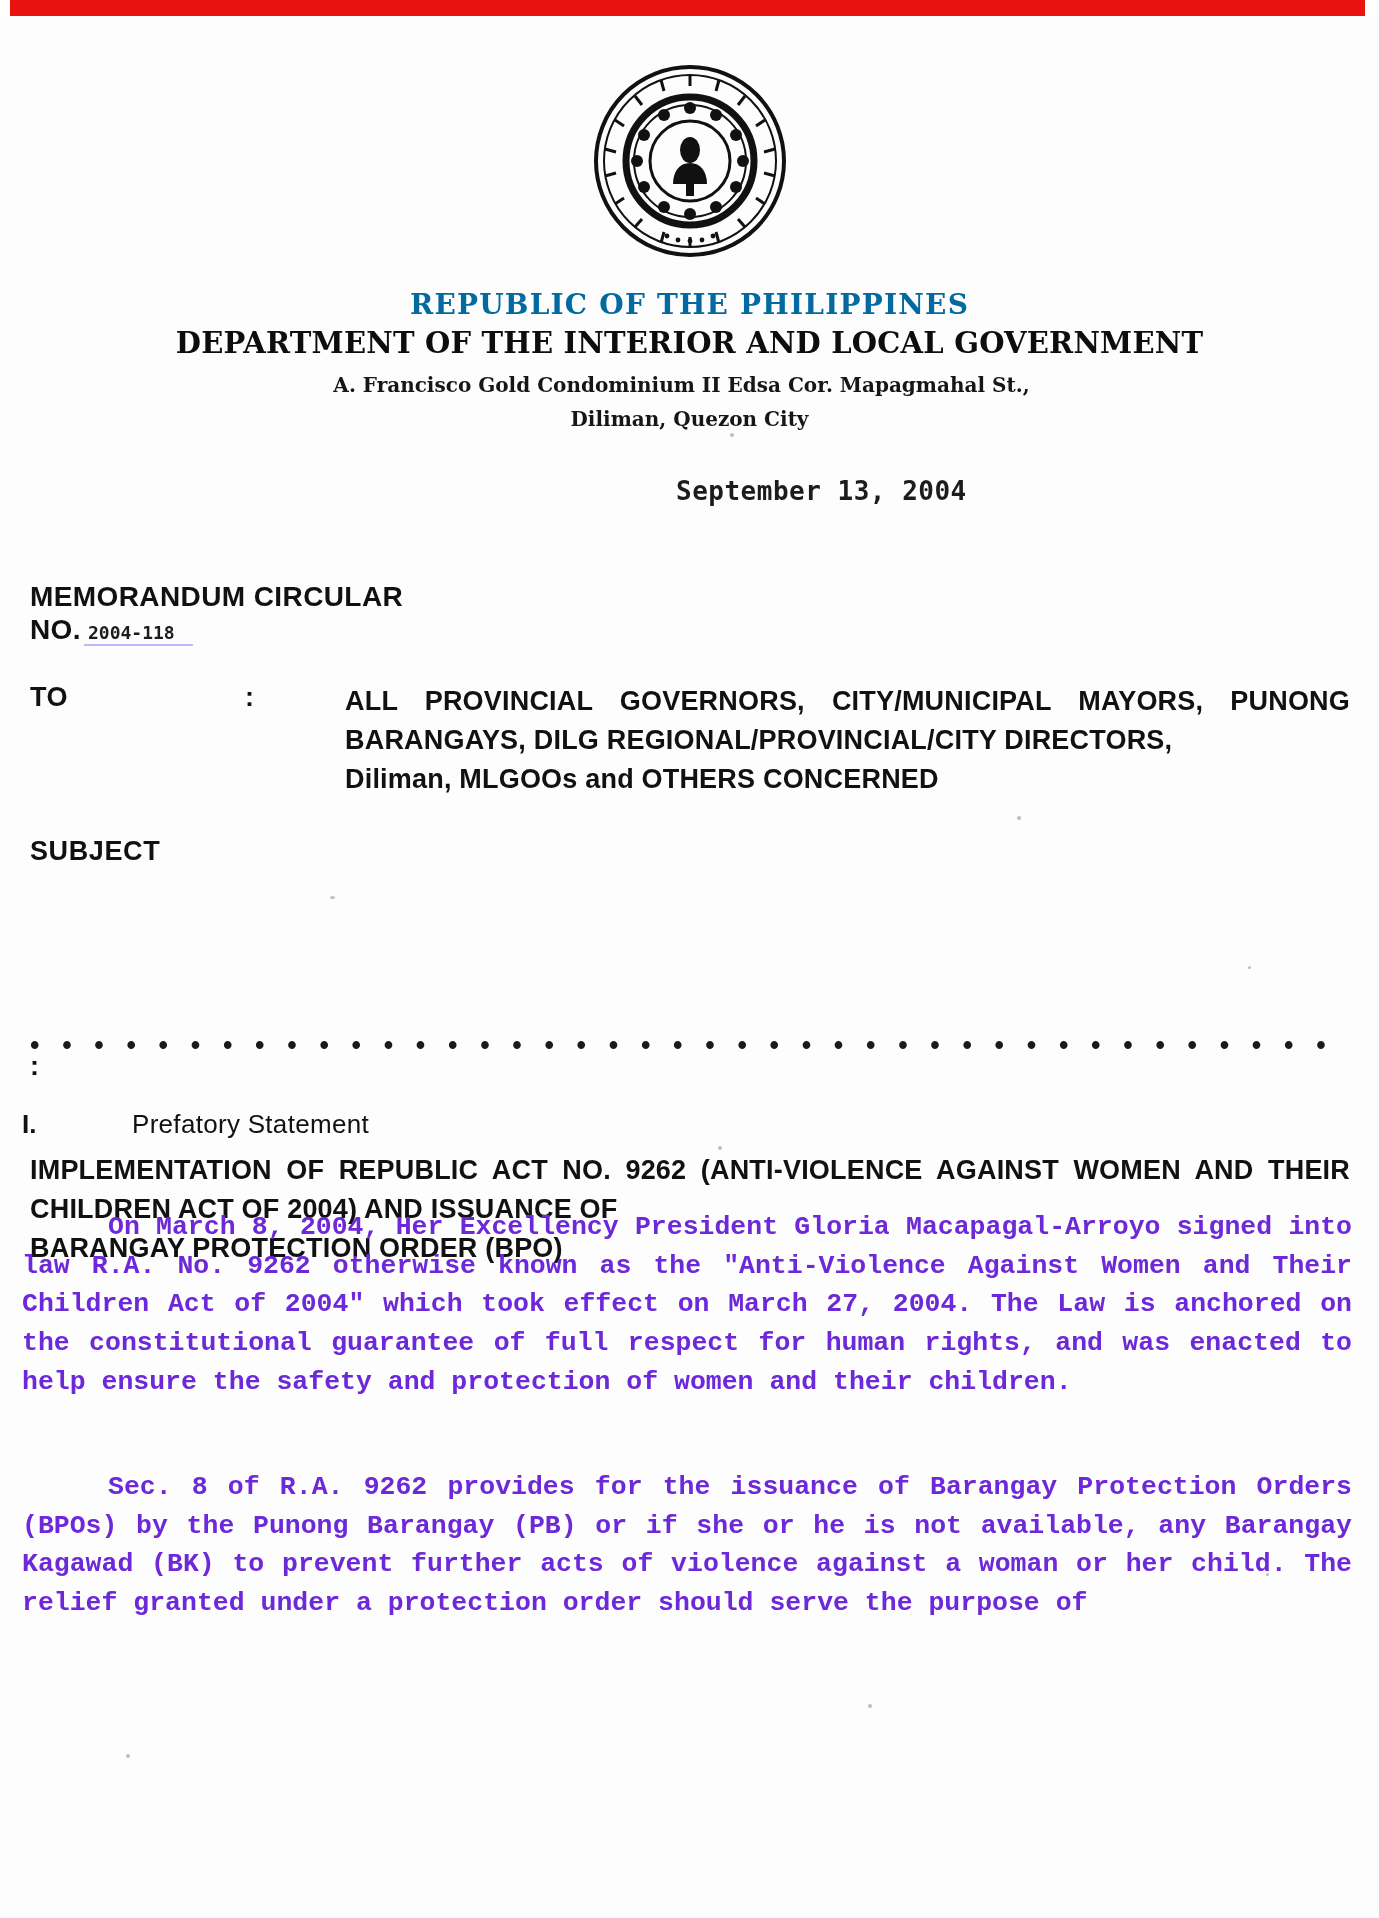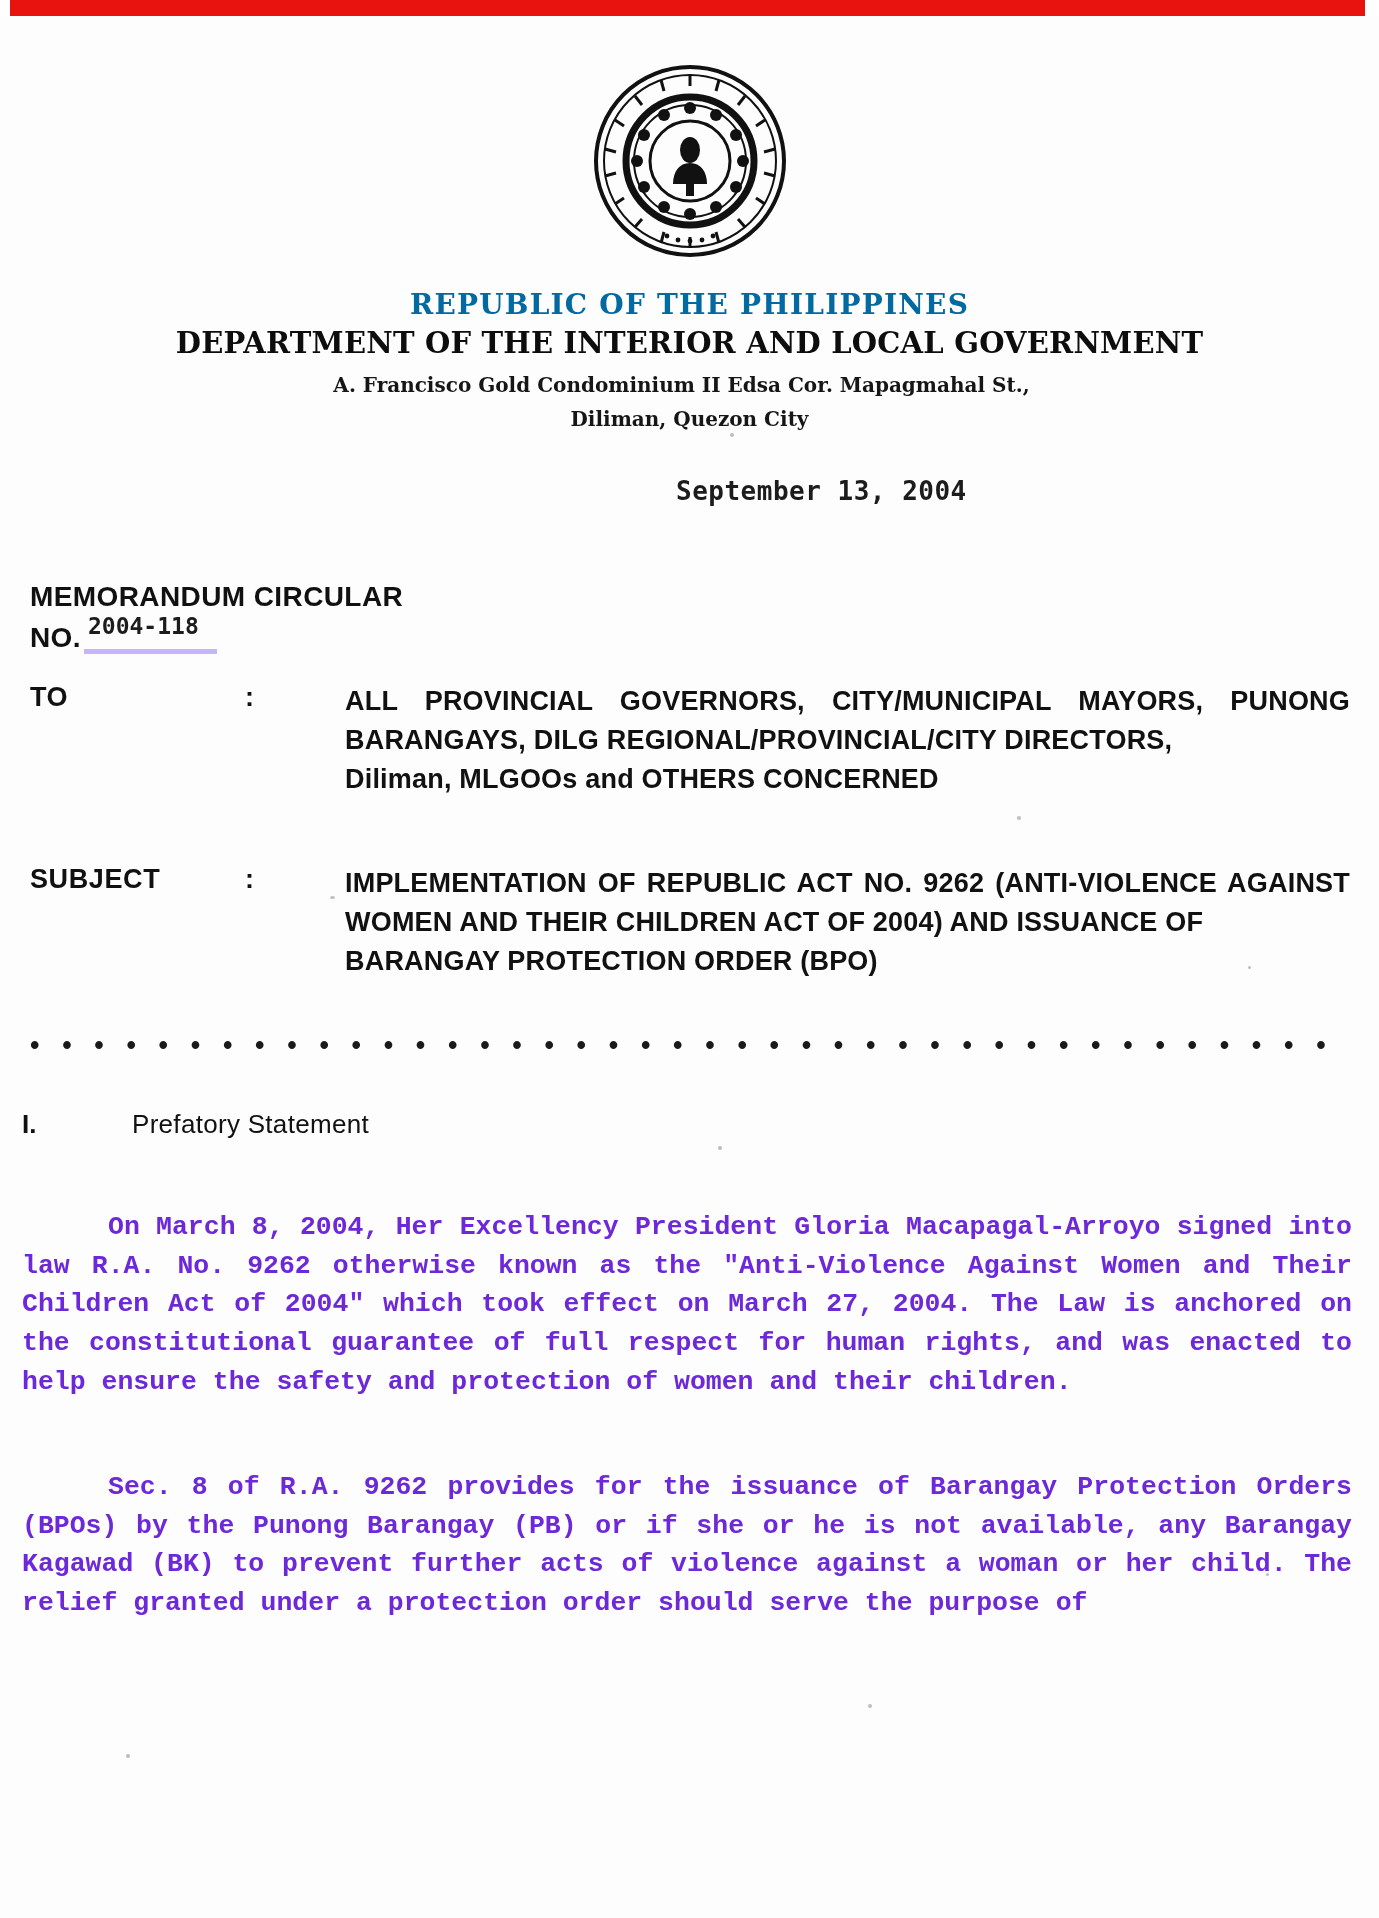--- a/index.html
+++ b/index.html
@@ -135,24 +135,24 @@
   #mc-no-label {
     font-family: "Liberation Sans", sans-serif;
     font-weight: bold;
     font-size: 28px;
     letter-spacing: 0.4px;
     color: #111;
   }
   #mc-no-value {
     font-family: "DejaVu Sans Mono", monospace;
     font-weight: bold;
-    font-size: 23px;
+    font-size: 18px;
     color: #1c1c1c;
-    border-bottom: 5px solid #c4b5fd;
-    padding: 0 18px 10px 4px;
+    border-bottom: 2px solid #c4b5fd;
+    padding: 0 18px 1px 4px;
     margin-left: 3px;
     line-height: 1.05;
   }
 
   
   .field-row {
     position: absolute;
     left: 30px;
     width: 1320px;
     display: flex;
@@ -182,21 +182,21 @@
     font-size: 27px;
     letter-spacing: 0.2px;
     line-height: 1.44;
     color: #111;
     text-align: justify;
     text-justify: inter-word;
   }
   .field-value .lastline { text-align: left; }
 
   #row-to { top: 666px; }
-  #row-subject { top: 848px; }
+  #row-subject { top: 820px; flex-direction: column; }
 
   
   #divider {
     position: absolute;
     top: 1014px;
     left: 30px;
     width: 1318px;
     height: 22px;
     font-family: "Liberation Sans", sans-serif;
     font-size: 27px;

